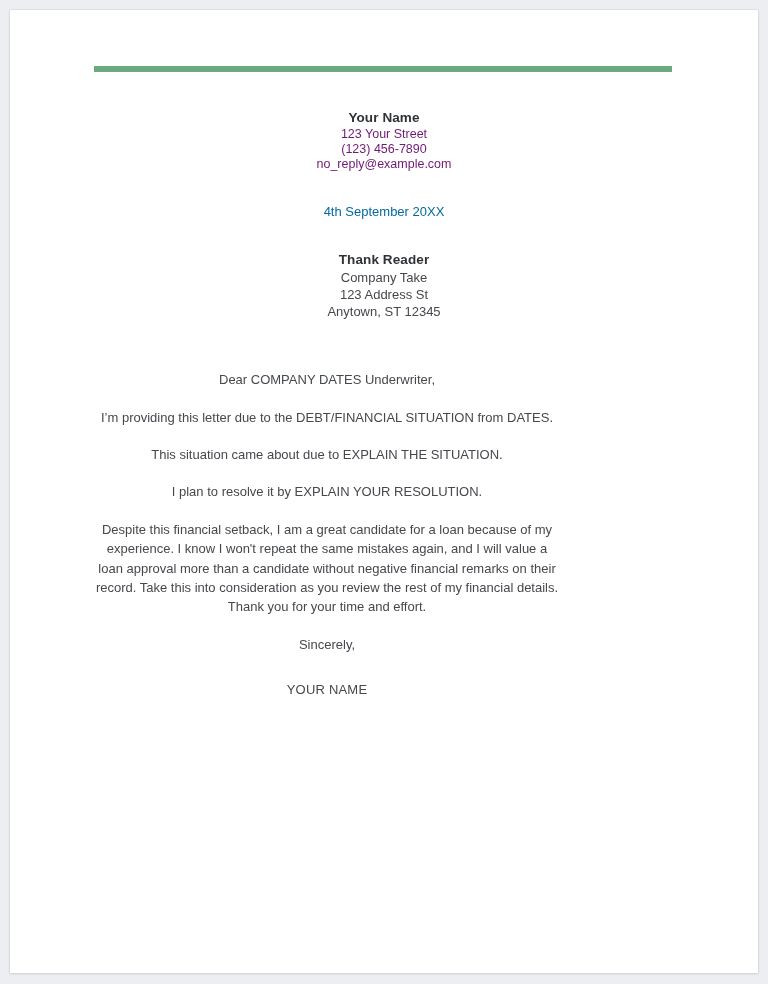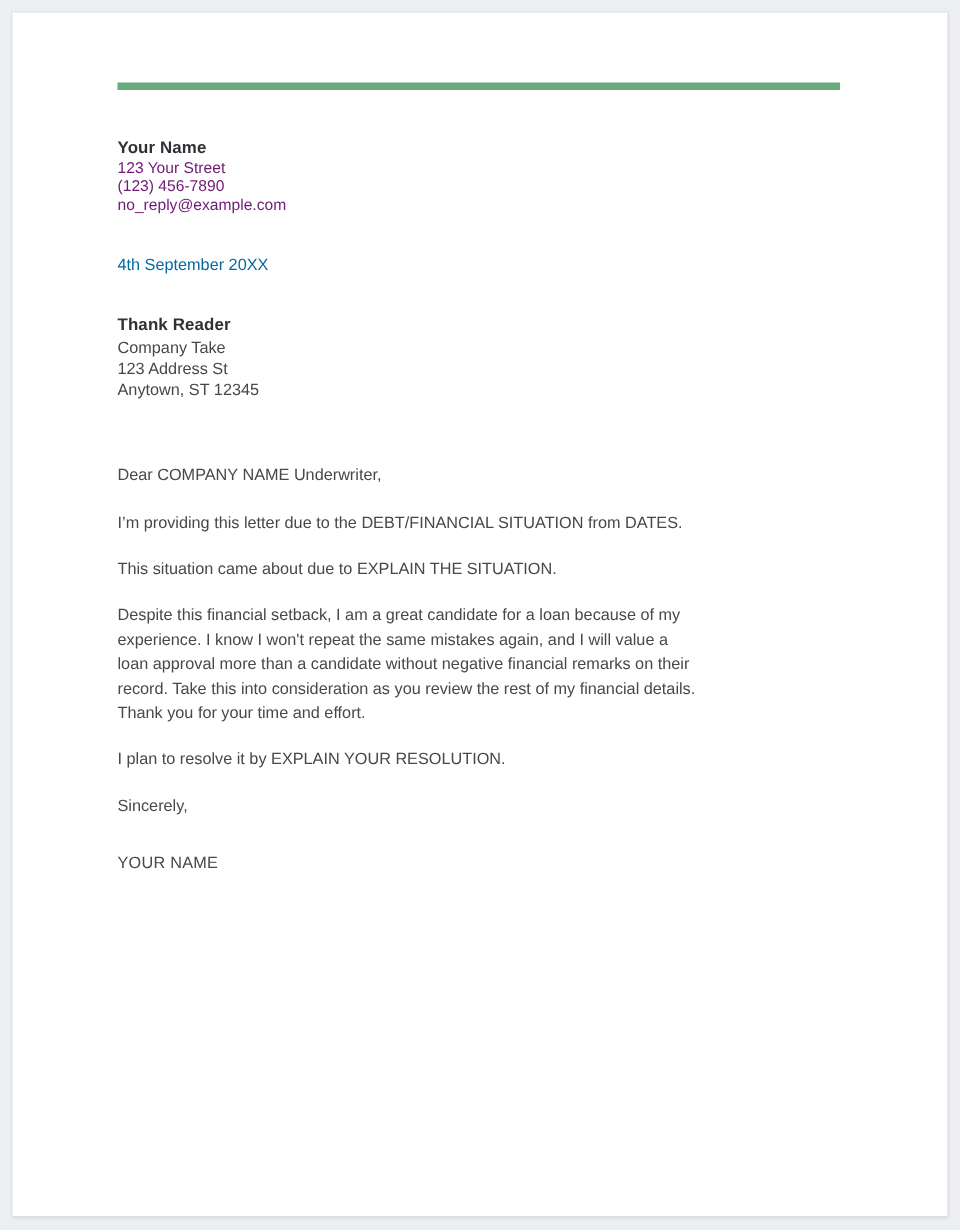--- a/index.html
+++ b/index.html
@@ -21,20 +21,21 @@
     height: 963px;
     background: #ffffff;
     box-shadow: 0 1px 3px rgba(0,0,0,0.10), 0 0 0 1px rgba(0,0,0,0.035);
     overflow: hidden;
   }
   .letter {
     position: absolute;
     left: 84px;
     top: 56px;
     width: 580px;
+    text-align: center;
   }
   .accent-bar {
     width: 578px;
     height: 6px;
     background: #6aab7d;
     margin: 0 0 0 0;
   }
   .sender-block {
     margin-top: 37px;
   }
@@ -110,23 +111,23 @@
     <div class="date-line">4th September 20XX</div>
 
     <div class="recipient-block">
       <div class="recipient-name">Thank Reader</div>
       <div class="recipient-line">Company Take</div>
       <div class="recipient-line">123 Address St</div>
       <div class="recipient-line">Anytown, ST 12345</div>
     </div>
 
     <div class="body-block">
-      <p class="body-para">Dear COMPANY NAME Underwriter,</p>
+      <p class="body-para">Dear COMPANY DATES Underwriter,</p>
       <p class="body-para">I’m providing this letter due to the DEBT/FINANCIAL SITUATION from DATES.</p>
       <p class="body-para">This situation came about due to EXPLAIN THE SITUATION.</p>
+      <p class="body-para">I plan to resolve it by EXPLAIN YOUR RESOLUTION.</p>
       <p class="body-para long">Despite this financial setback, I am a great candidate for a loan because of my experience. I know I won't repeat the same mistakes again, and I will value a loan approval more than a candidate without negative financial remarks on their record. Take this into consideration as you review the rest of my financial details. Thank you for your time and effort.</p>
-      <p class="body-para">I plan to resolve it by EXPLAIN YOUR RESOLUTION.</p>
       <p class="body-para closing">Sincerely,</p>
       <p class="body-para signature">YOUR NAME</p>
     </div>
 
   </div>
 </div>
 
 </body></html>

